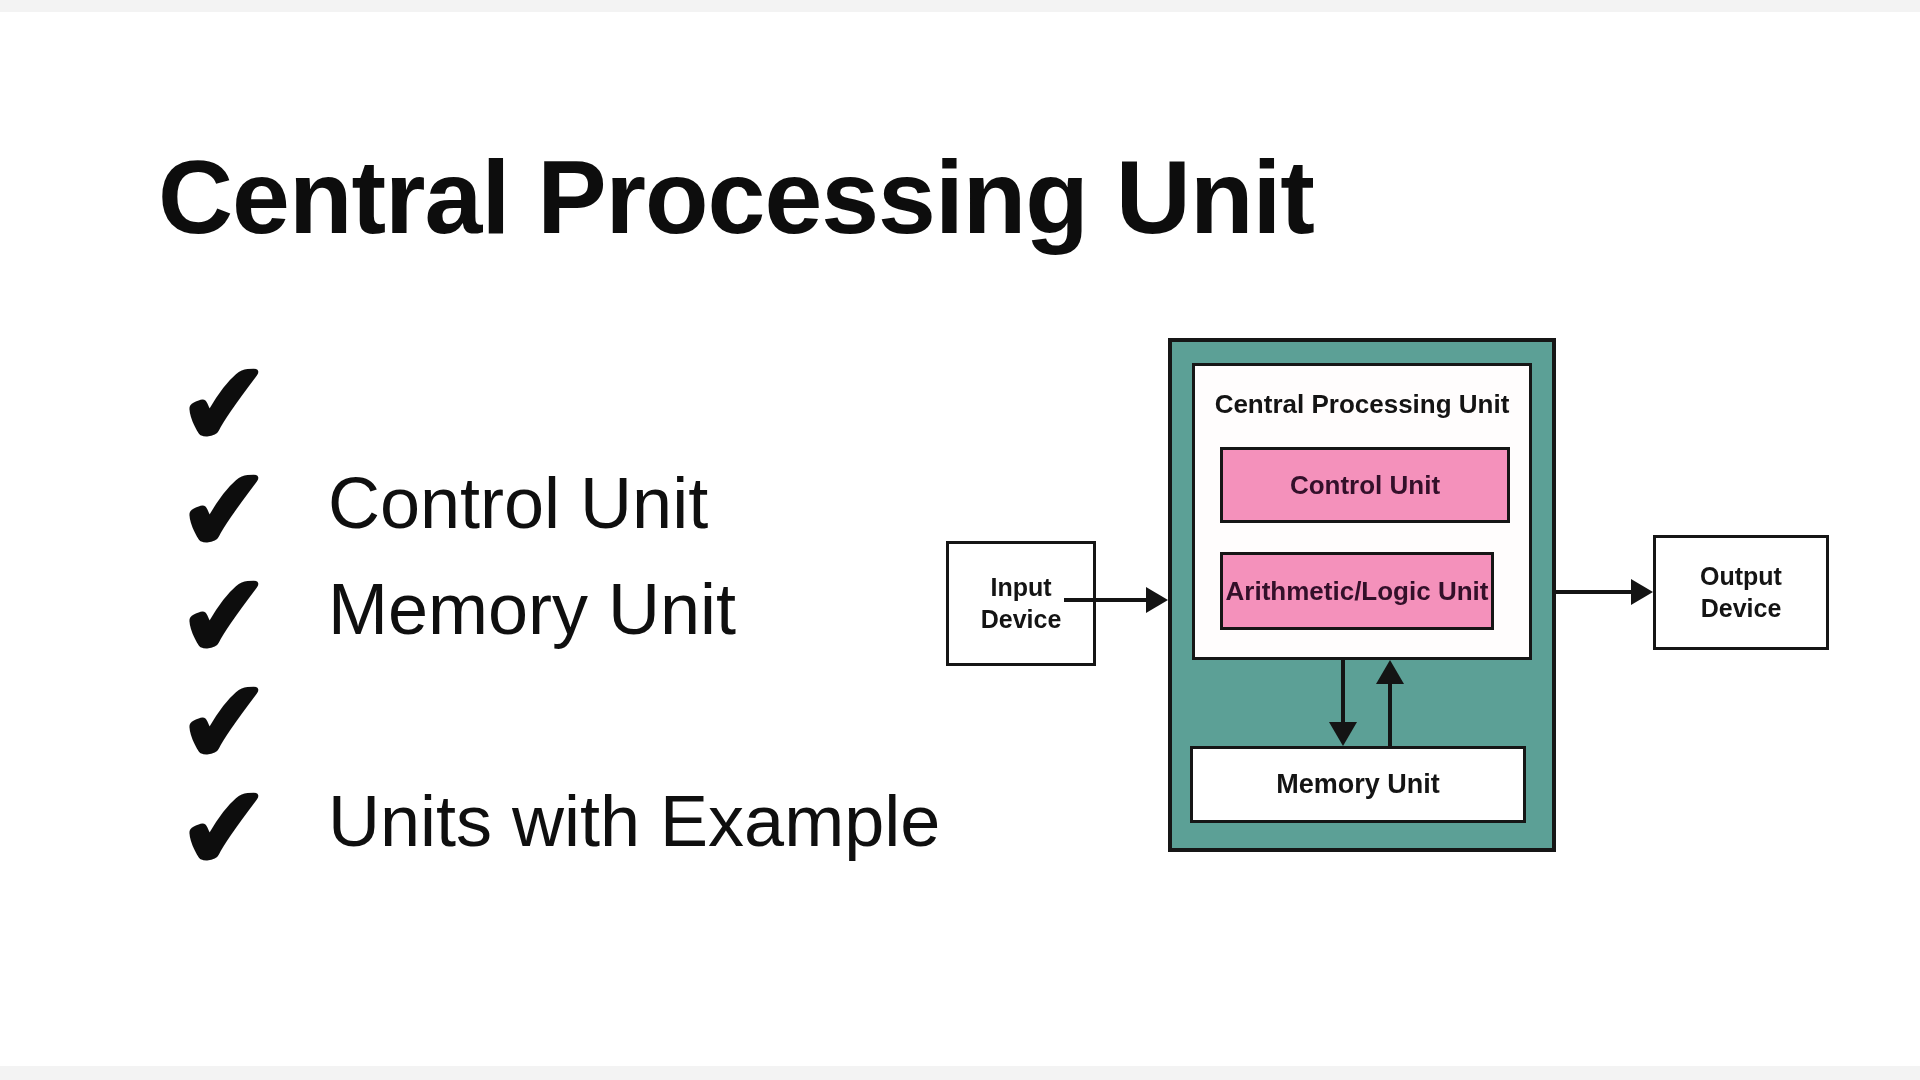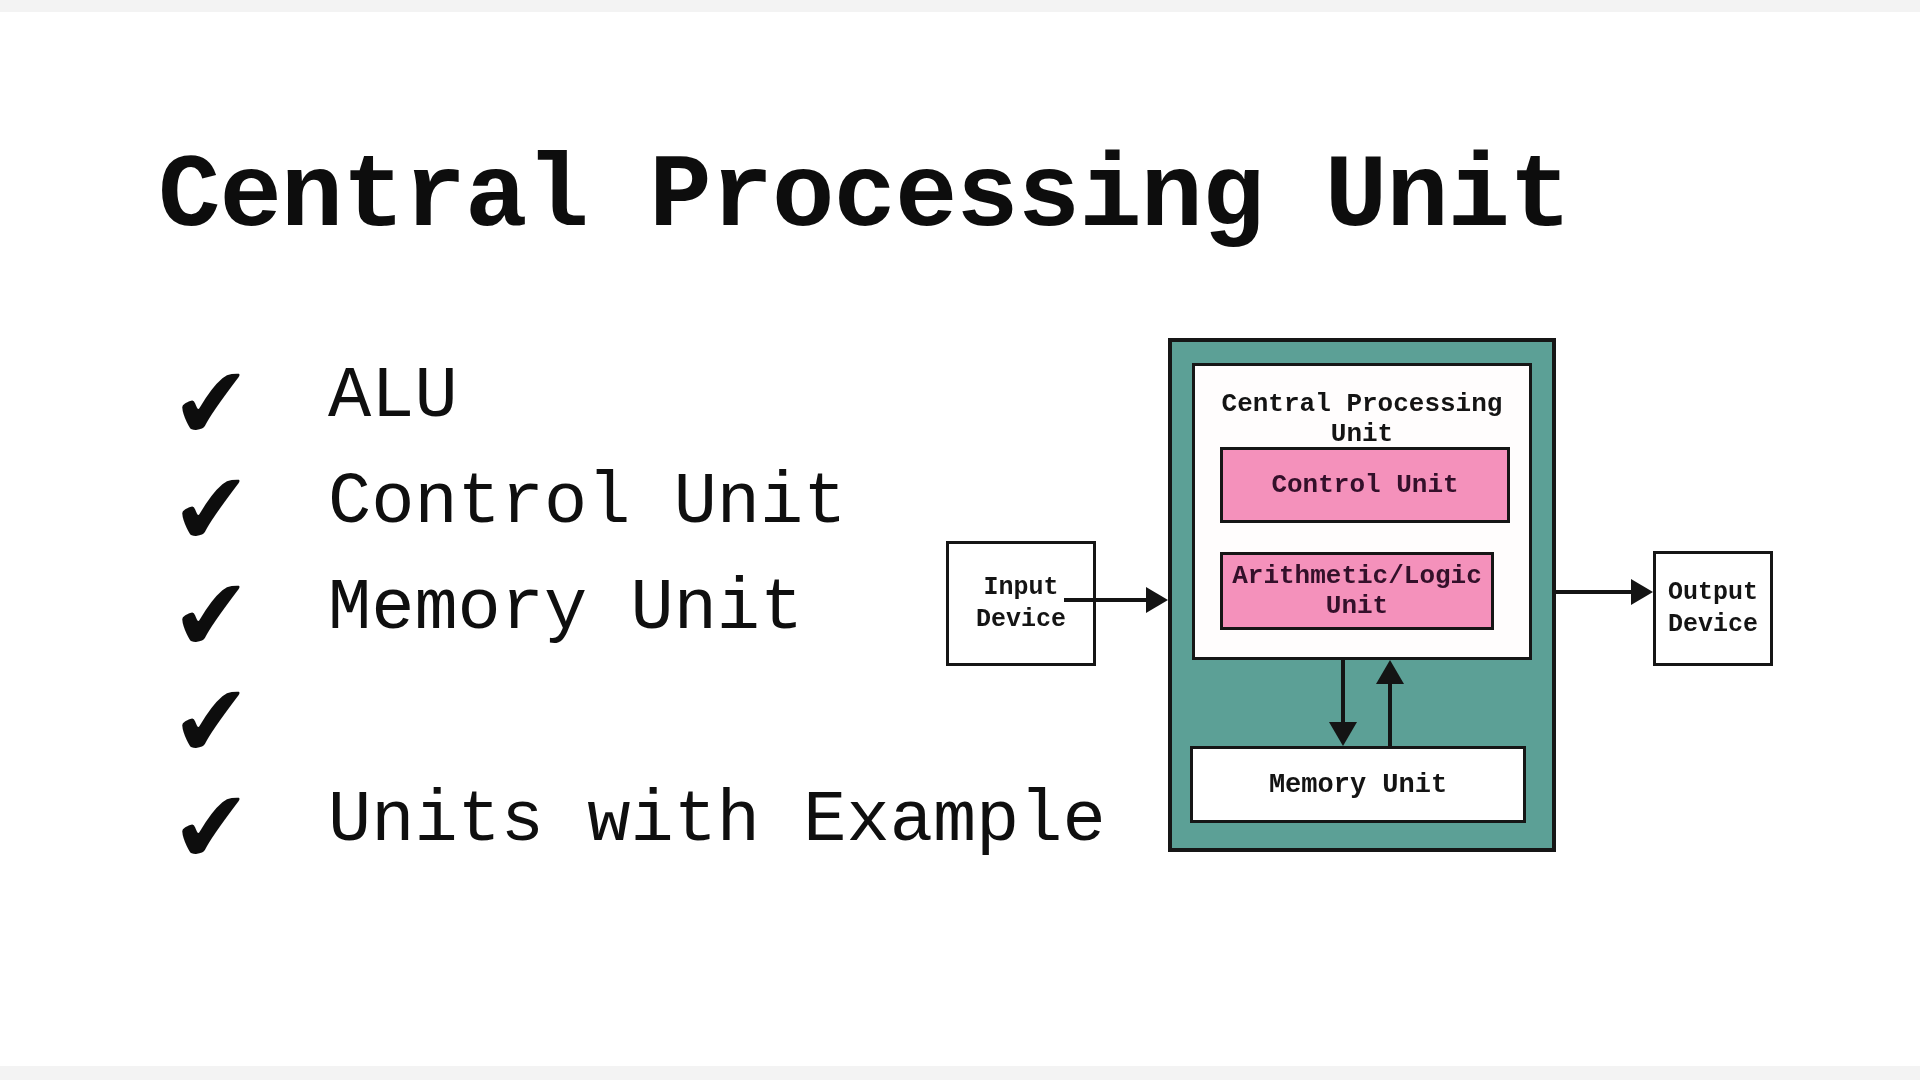--- a/index.html
+++ b/index.html
@@ -1,18 +1,18 @@
 <!DOCTYPE html>
 <html><head>
 <meta charset="utf-8">
 <style>
   html,body{margin:0;padding:0;background:#ffffff;}
   .stage{
     position:relative;width:1920px;height:1080px;background:#ffffff;overflow:hidden;
-    font-family:Liberation Mono, monospace;color:#111;
+    font-family:Liberation Sans, sans-serif;color:#111;
   }
   .letterbox{position:absolute;left:0;width:100%;background:#f3f3f3;}
   .letterbox.top{top:0;height:12px;}
   .letterbox.bottom{bottom:0;height:14px;}
 
   .page-title{
     position:absolute;left:158px;top:138px;margin:0;
     font-size:104px;font-weight:700;letter-spacing:-1px;color:#0d0d0d;white-space:nowrap;
   }
 
@@ -63,21 +63,20 @@
 
 <div class="stage">
   <div class="letterbox top"></div>
   <div class="letterbox bottom"></div>
 
   <h1 class="page-title">Central Processing Unit</h1>
 
   <ul class="checklist">
     <li>
       <span class="check-icon">✔</span>
-      <span class="check-label">ALU</span>
     </li>
     <li>
       <span class="check-icon">✔</span>
       <span class="check-label">Control Unit</span>
     </li>
     <li>
       <span class="check-icon">✔</span>
       <span class="check-label">Memory Unit</span>
     </li>
     <li>
@@ -126,19 +125,19 @@
 
   <div class="dbox memory-box">
     <span class="unit-label">Memory Unit</span>
   </div>
 
   <div class="h-arrow arrow-output">
     <div class="shaft"></div>
     <div class="head-right"></div>
   </div>
 
-  <div class="dbox" style="left:1653px;top:535px;width:120px;height:115px;margin-top:16px;">
+  <div class="dbox" style="left:1653px;top:535px;width:176px;height:115px;">
     <div class="io-label">
       <div>Output</div>
       <div>Device</div>
     </div>
   </div>
 </div>
 
 </body></html>

